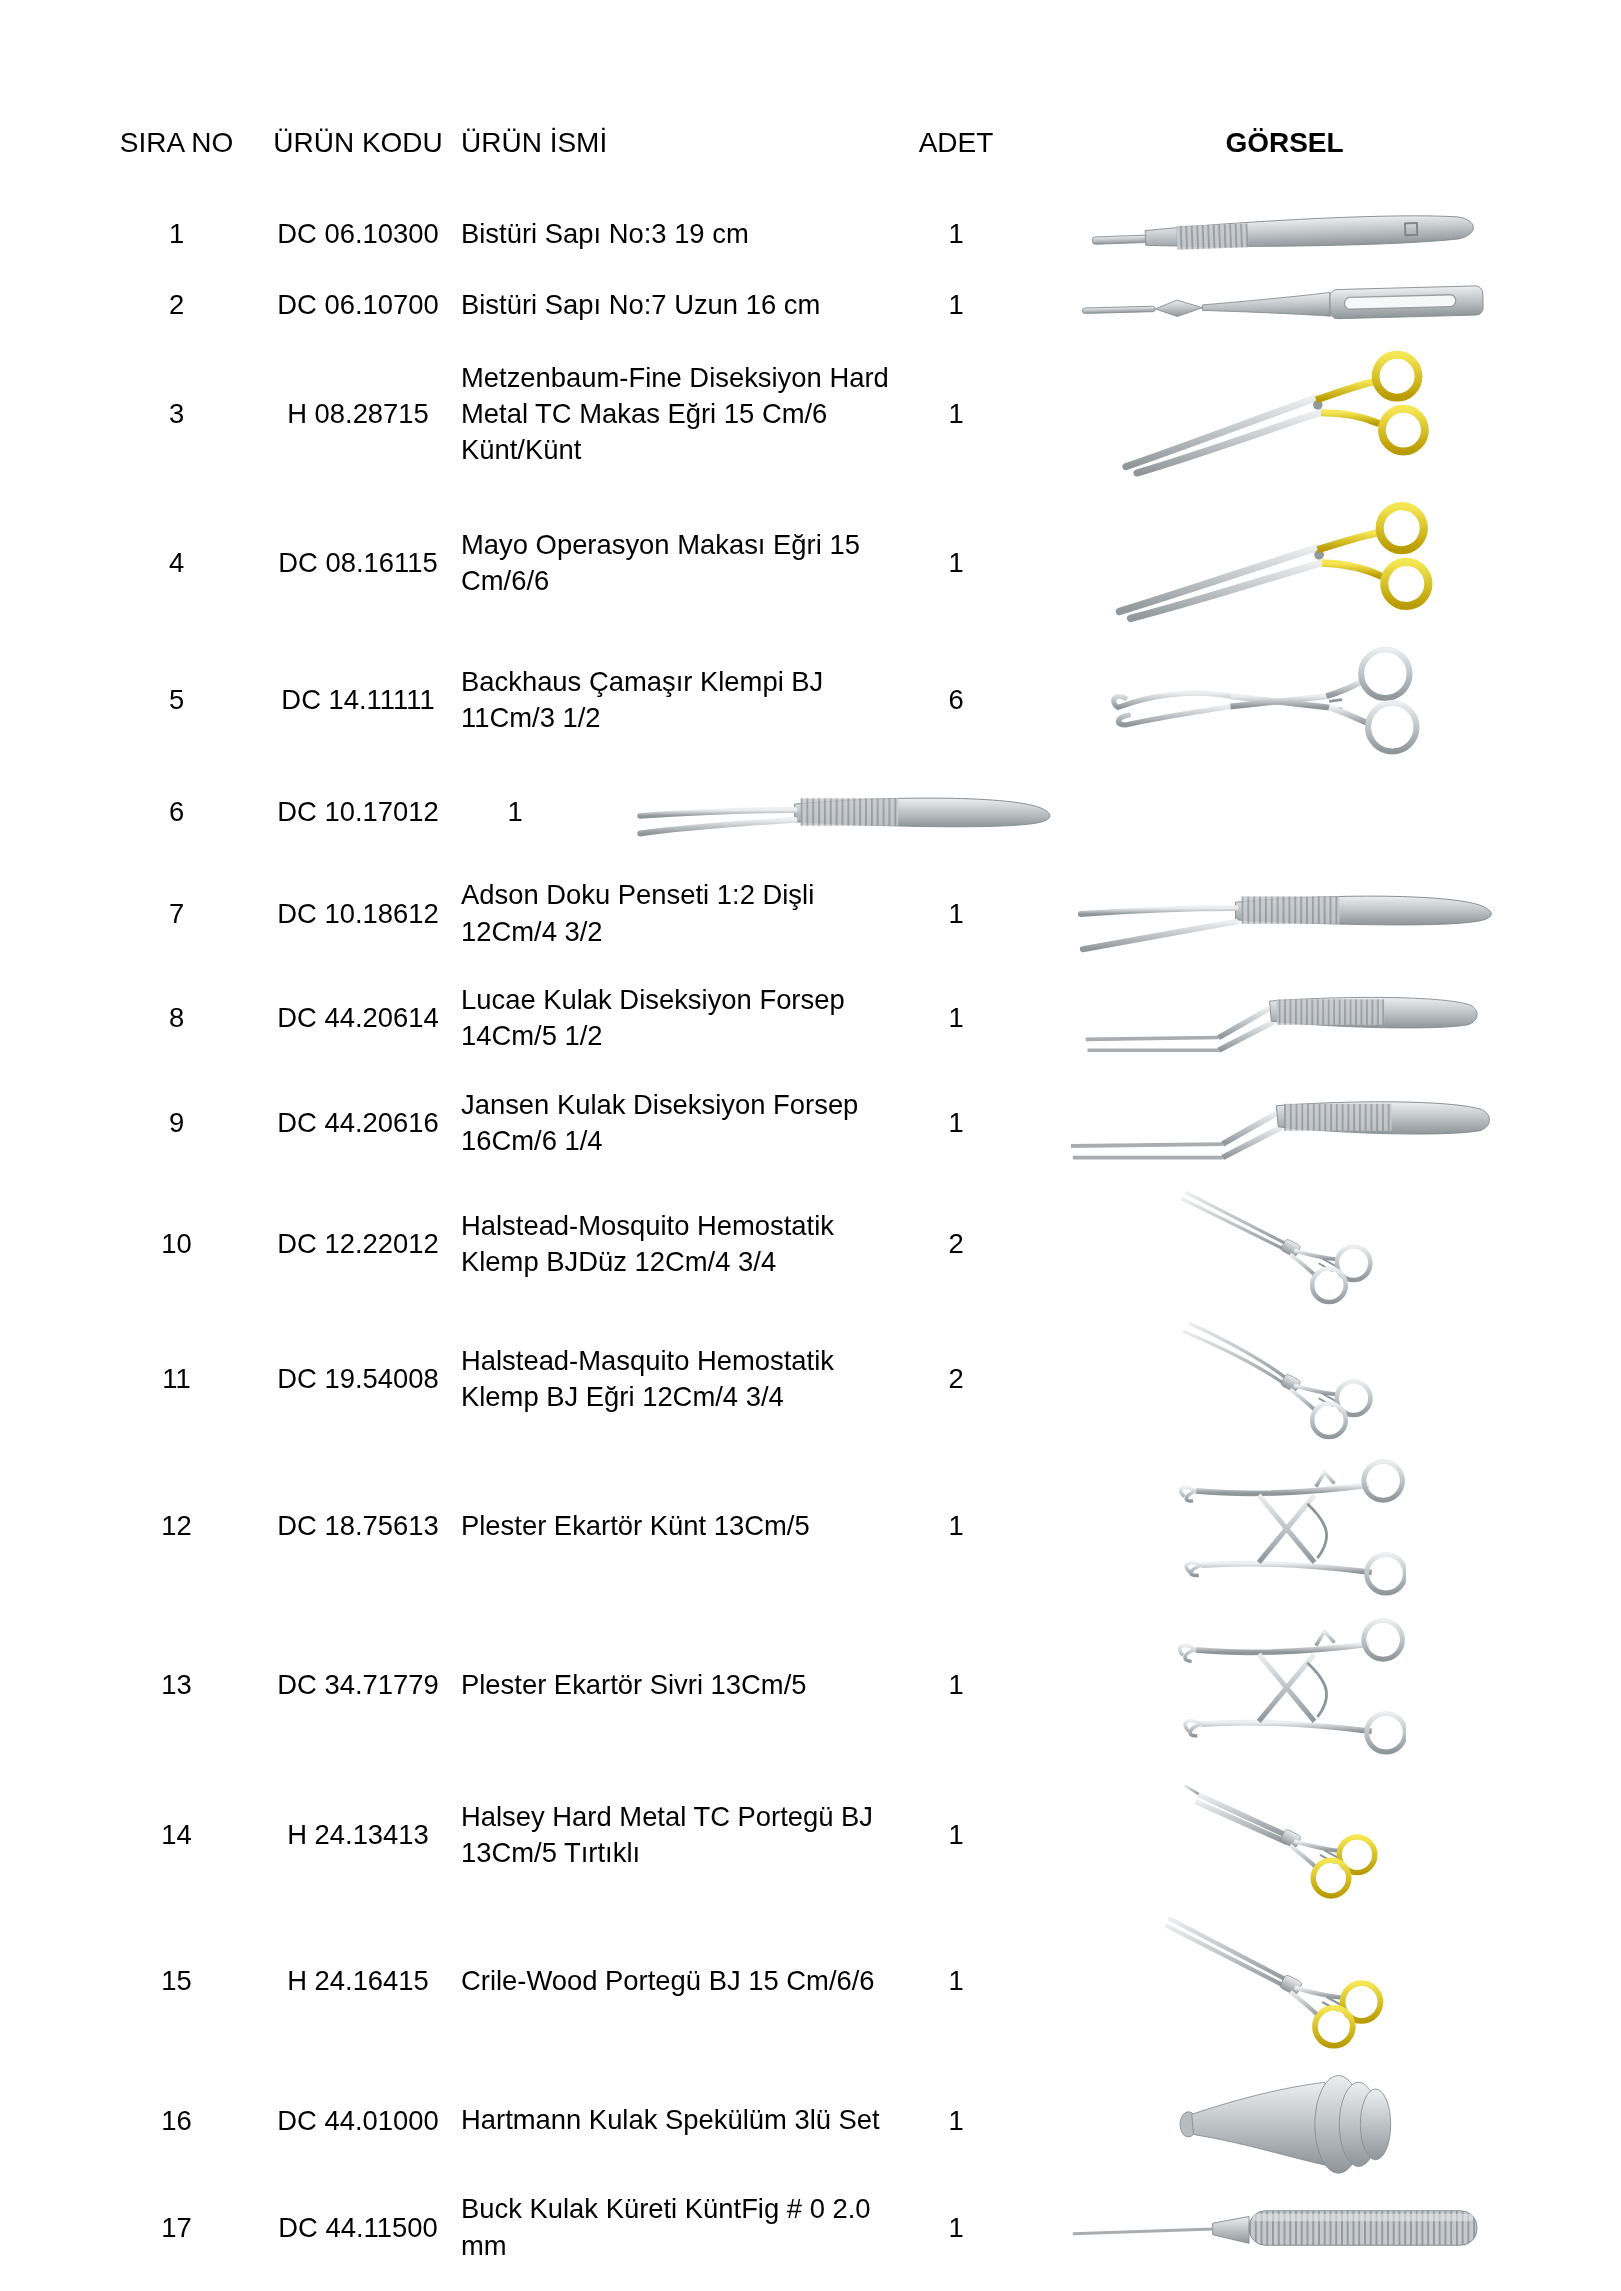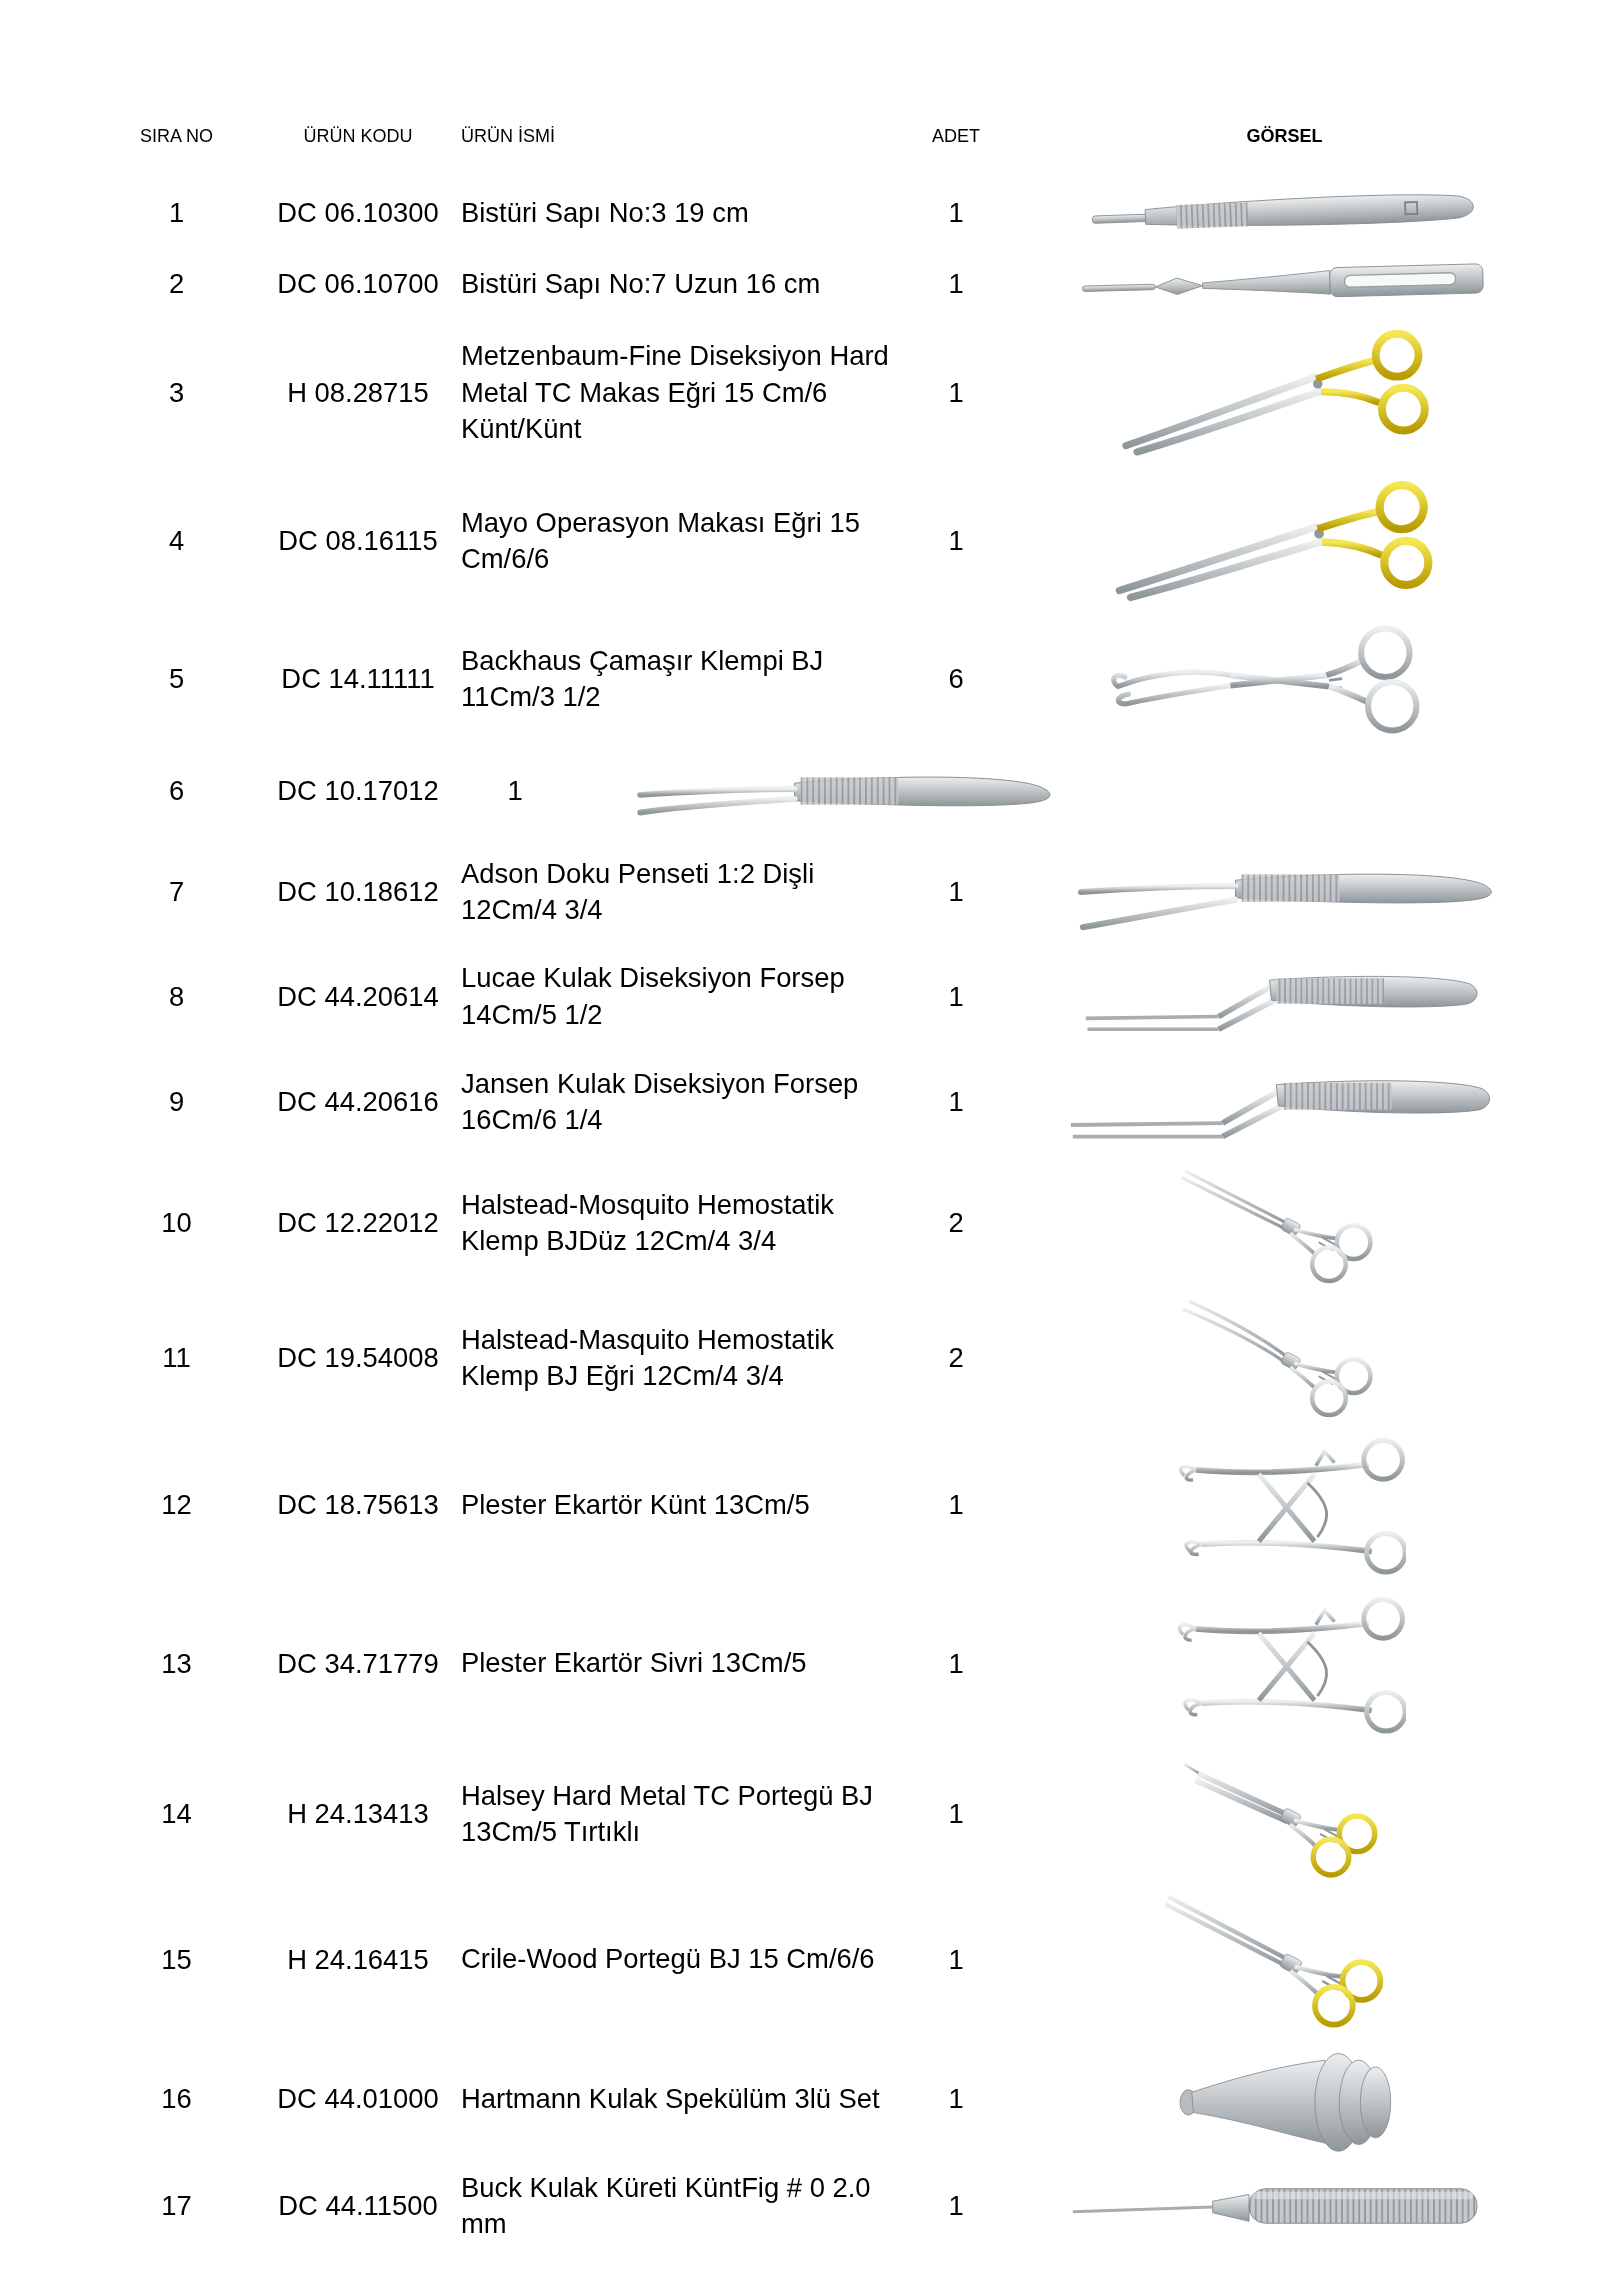--- a/index.html
+++ b/index.html
@@ -1,21 +1,21 @@
 <!DOCTYPE html>
 <html><head>
 <meta charset="utf-8">
 <style>
   html,body{margin:0;padding:0;background:#e8e8e8;}
   .page{
     width:1621px;height:2292px;background:#ffffff;position:relative;overflow:hidden;
     font-family:"Liberation Sans",sans-serif;color:#000;margin:0 auto;
   }
   .table{position:absolute;left:98px;top:125px;width:1460px;}
-  .hrow{display:flex;align-items:center;font-size:18px;margin-bottom:29px;}
+  .hrow{display:flex;align-items:center;font-size:28px;margin-bottom:37px;}
   .row{display:flex;align-items:center;min-height:59px;padding:5.9px 0;font-size:27.4px;}
   .c{flex:none;}
   .col-no{width:157px;text-align:center;}
   .col-code{width:206px;text-align:center;}
   .col-name{width:441px;text-align:left;line-height:1.32;}
   .col-qty{width:108px;text-align:center;}
   .col-img{width:549px;display:flex;justify-content:center;align-items:center;font-weight:bold;}
   .col-img svg{display:block;}
   .defs-holder{position:absolute;width:0;height:0;overflow:hidden;}
 </style>
@@ -153,21 +153,21 @@
               <rect x="176" y="30" width="100" height="28" fill="url(#knurl)" opacity="0.85"></rect>
               <path d="M170,42 C110,42 40,46 12,48" stroke="url(#met)" stroke-width="6" fill="none" stroke-linecap="round"></path>
               <path d="M170,52 C110,56 40,62 12,66" stroke="url(#met)" stroke-width="6" fill="none" stroke-linecap="round"></path>
             </svg>
           </div>
   </div>
 
   <div class="row">
     <div class="c col-no">7</div>
     <div class="c col-code">DC 10.18612</div>
-    <div class="c col-name">Adson Doku Penseti 1:2 Dişli 12Cm/4 3/4</div>
+    <div class="c col-name">Adson Doku Penseti 1:2 Dişli 12Cm/4 3/2</div>
     <div class="c col-qty">1</div>
     <div class="c col-img">
             <svg viewBox="0 0 440 96" width="431" height="94">
               <path d="M170,36 C280,26 406,28 426,42 C433,46 433,50 426,53 C406,62 280,60 170,54 Z" fill="url(#met)" stroke="#868c90"></path>
               <rect x="176" y="30" width="100" height="28" fill="url(#knurl)" opacity="0.85"></rect>
               <path d="M170,42 C110,42 40,46 12,48" stroke="url(#met)" stroke-width="6" fill="none" stroke-linecap="round"></path>
               <path d="M170,56 C112,66 48,78 14,84" stroke="url(#met)" stroke-width="6" fill="none" stroke-linecap="round"></path>
             </svg>
           </div>
   </div>

